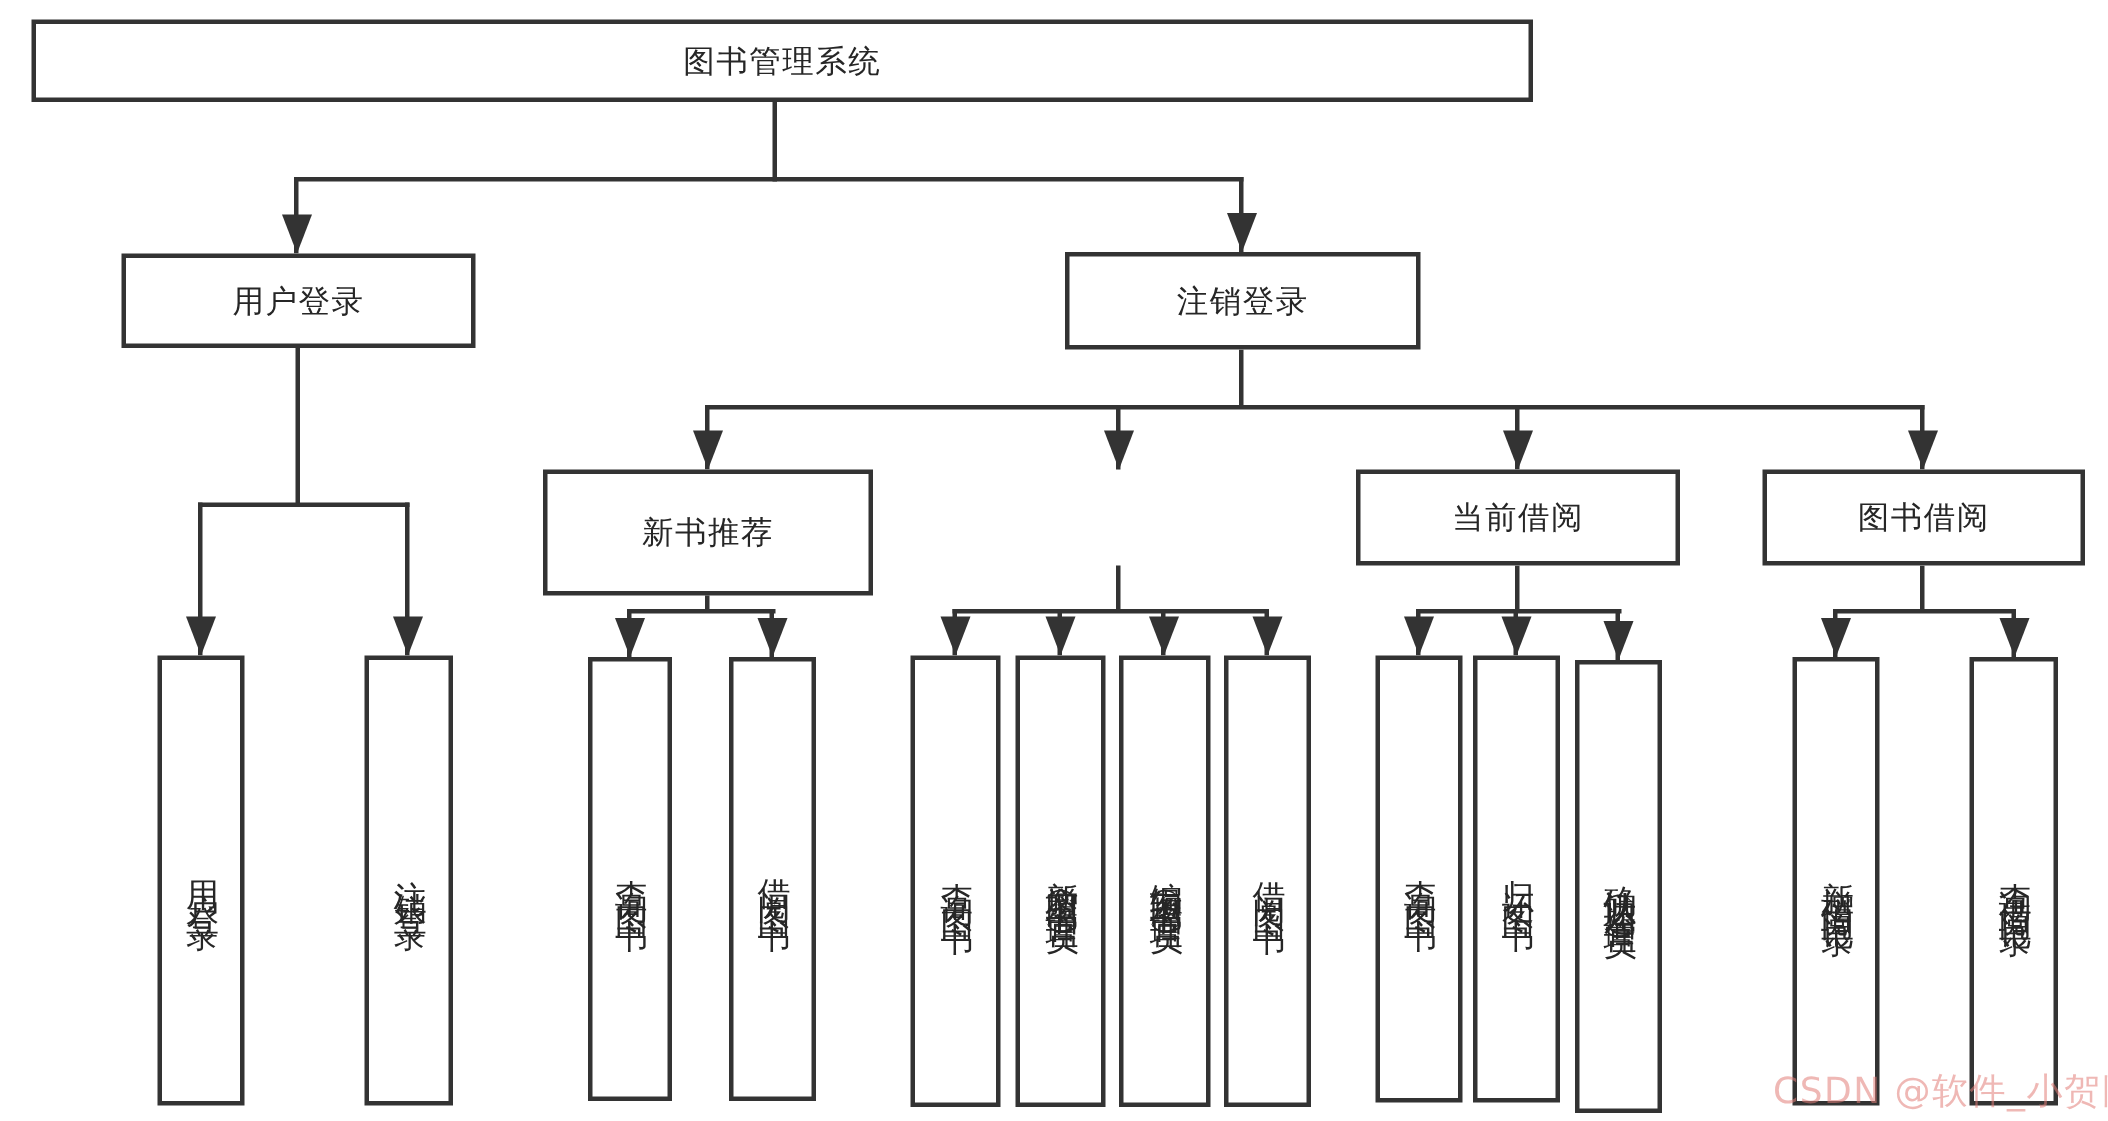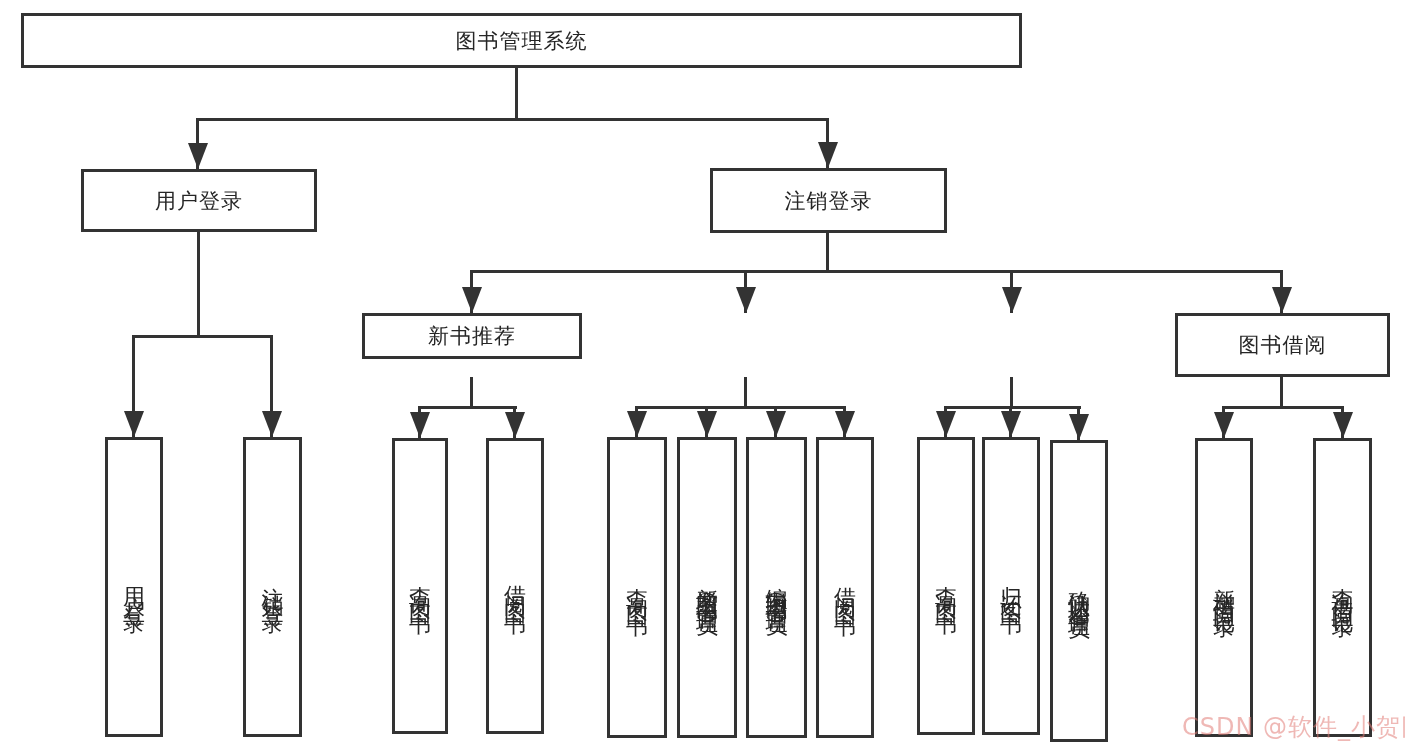--- a/index.html
+++ b/index.html
@@ -115,22 +115,25 @@
     <span>图书管理系统</span>
   </div>
 
   <div class="box box-h" style="left:81px;top:169px;width:236px;height:63px;">
     <span>用户登录</span>
   </div>
   <div class="box box-h" style="left:710px;top:168px;width:237px;height:65px;">
     <span>注销登录</span>
   </div>
 
-  <div class="box box-h" style="left:362px;top:313px;width:220px;height:46px;">
+  <div class="box box-h" style="left:362px;top:313px;width:220px;height:84px;">
     <span>新书推荐</span>
+  </div>
+  <div class="box box-h" style="left:904px;top:313px;width:216px;height:64px;">
+    <span>当前借阅</span>
   </div>
   <div class="box box-h" style="left:1175px;top:313px;width:215px;height:64px;">
     <span>图书借阅</span>
   </div>
 
   <div class="box box-v" style="left:105px;top:437px;width:58px;height:300px;">
     <span>用户登录</span>
   </div>
   <div class="box box-v" style="left:243px;top:437px;width:59px;height:300px;">
     <span>注销登录</span>

